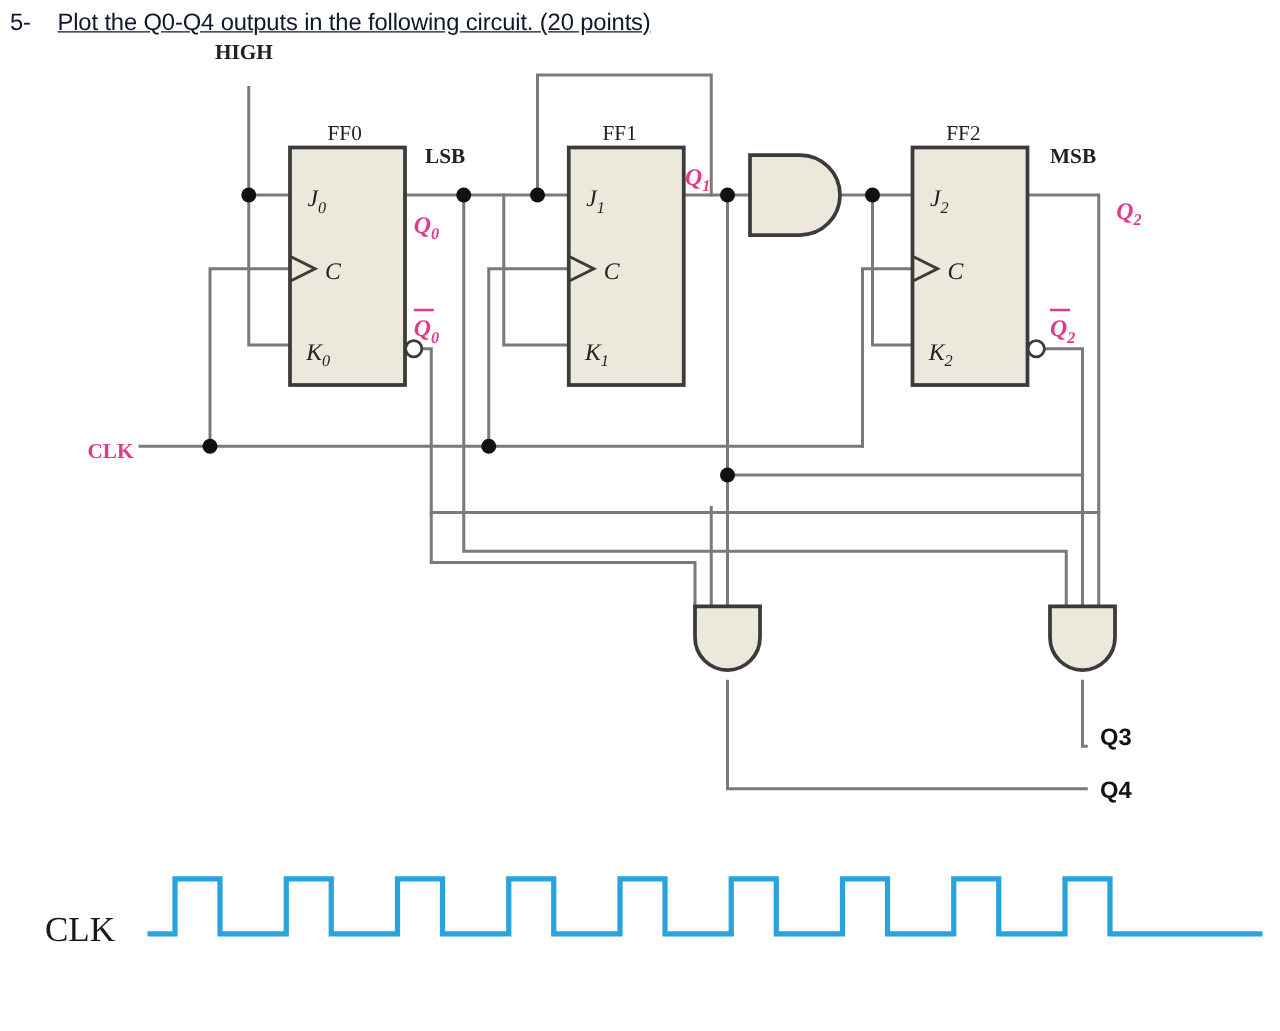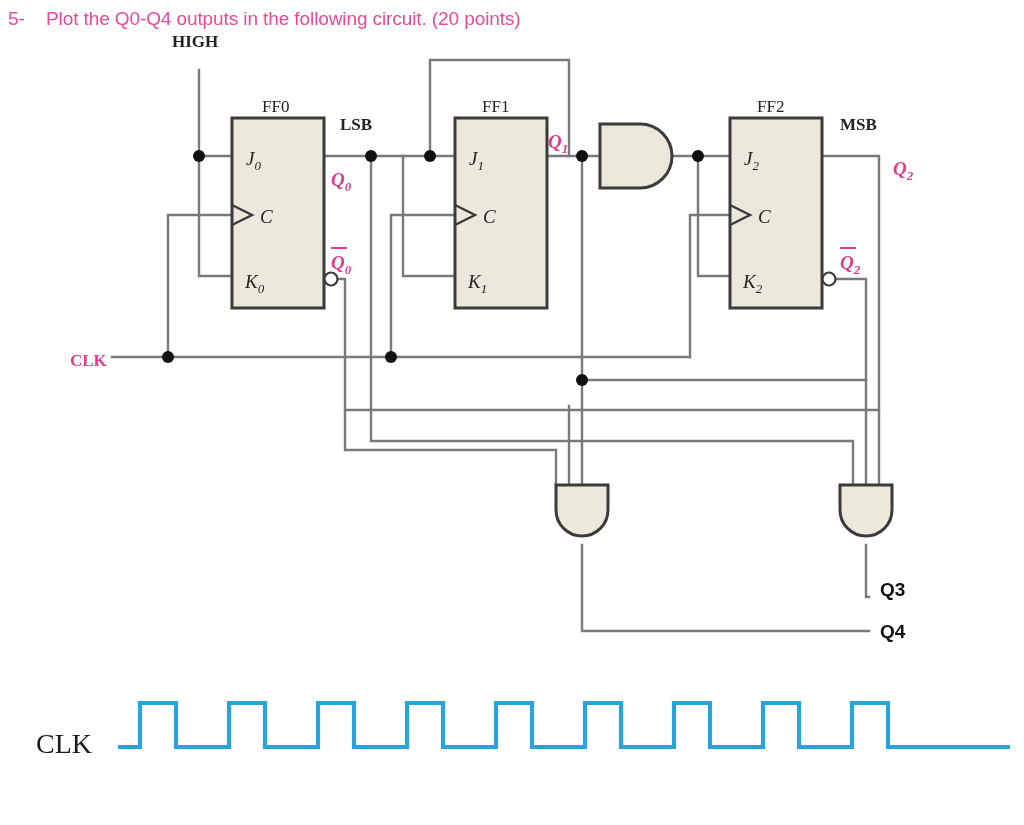--- a/index.html
+++ b/index.html
@@ -10,23 +10,24 @@
     font-family: "Liberation Sans", sans-serif;
     overflow: hidden;
   }
   #root { position: relative; width: 1024px; height: 825px; background:#fff; }
 
   .qtext {
     position: absolute;
     left: 8px; top: 8px;
     font-family: "Liberation Sans", sans-serif;
     font-size: 19px;
-    color: #ec4899;
+    color: #0f172a;
     white-space: nowrap;
     letter-spacing: -0.1px;
+    text-decoration: underline;
   }
   .qtext .qnum { display:inline-block; width: 38px; }
 
   #circuit { position: absolute; left: 0; top: 0; width: 1024px; height: 690px; }
   #waveform { position: absolute; left: 0; top: 685px; width: 1024px; height: 140px; }
 </style>
 </head>
 <body>
 
 <div id="root">

